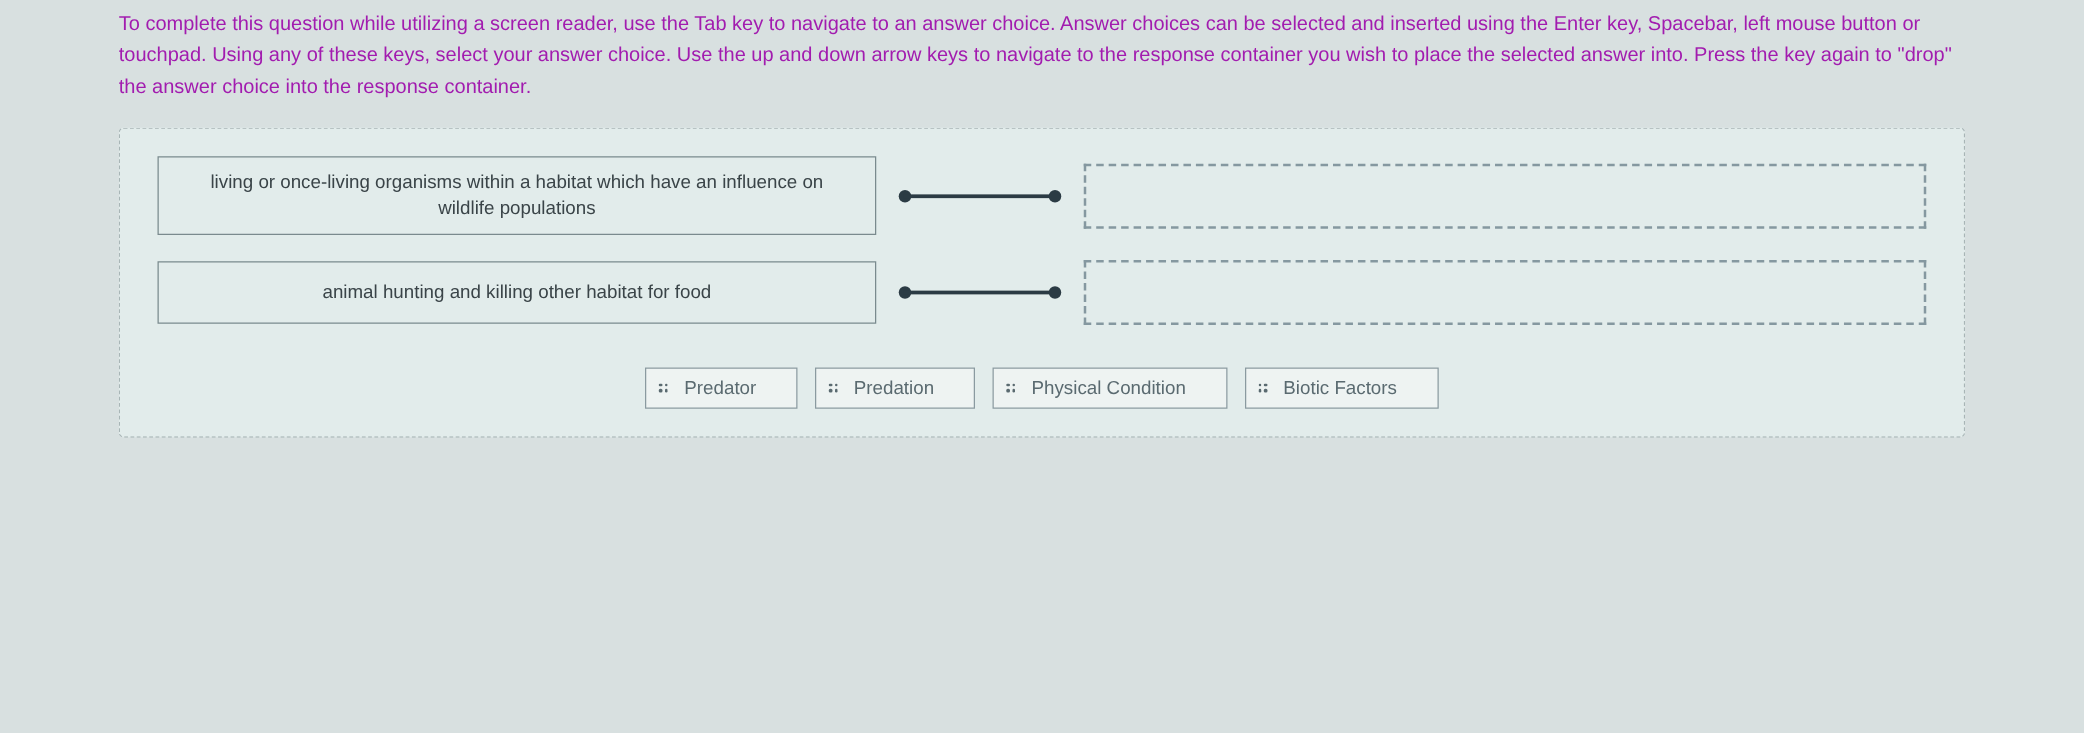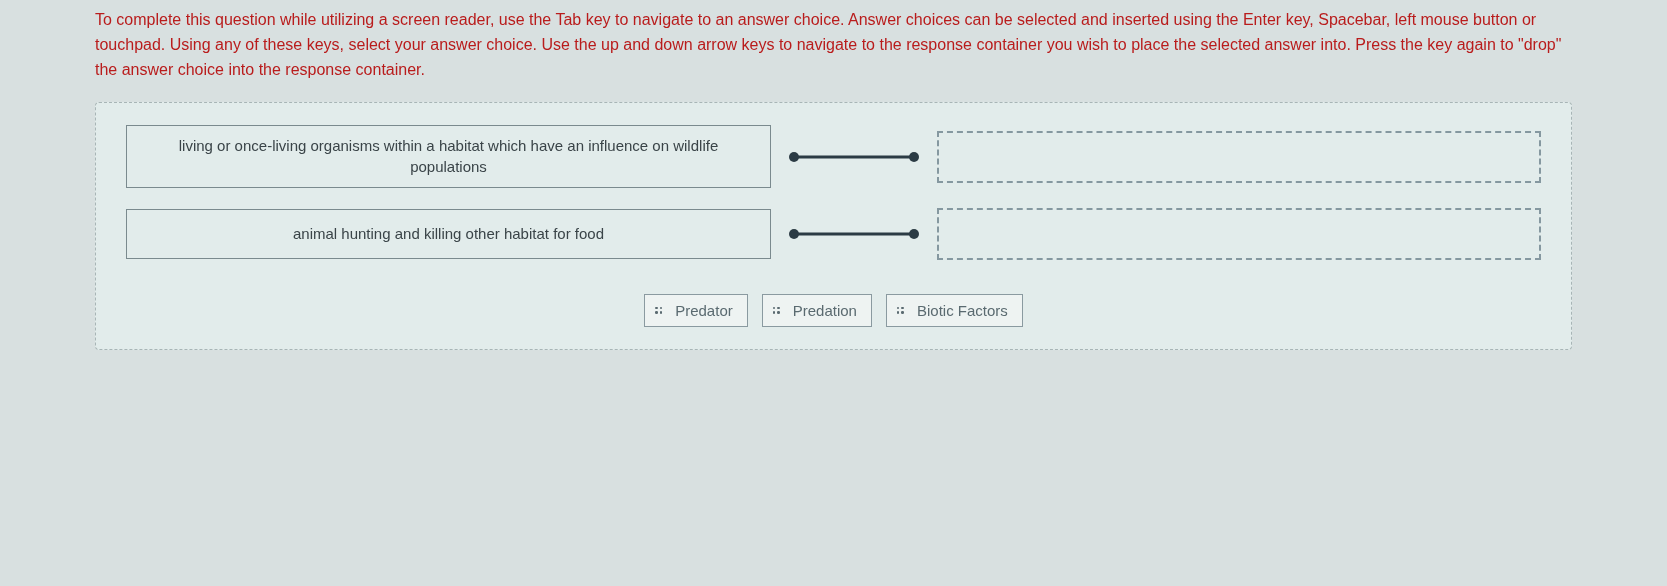--- a/index.html
+++ b/index.html
@@ -9,21 +9,21 @@
     }
     body {
       font-family: Arial, Helvetica, sans-serif;
       background: #d8e0e0;
       width: 1667px;
       height: 586px;
       padding: 0;
       overflow: hidden;
     }
     .instructions {
-      color: #b91c1c;
+      color: #a21caf;
       font-size: 16px;
       line-height: 1.55;
       padding: 8px 95px 10px 95px;
     }
     .question-panel {
       background: #e2eceb;
       border: 1px dashed #a8b5b6;
       border-radius: 4px;
       margin: 10px 95px 0 95px;
       padding: 22px 30px 22px 30px;
@@ -32,21 +32,21 @@
       display: flex;
       flex-direction: column;
       gap: 20px;
     }
     .match-row {
       display: flex;
       align-items: center;
       gap: 0;
     }
     .prompt-box {
-      width: 645px;
+      width: 575px;
       min-height: 50px;
       border: 1px solid #7a8a8e;
       background: #e2eceb;
       display: flex;
       align-items: center;
       justify-content: center;
       text-align: center;
       color: #3a4448;
       font-size: 15px;
       padding: 10px 20px;
@@ -97,21 +97,21 @@
     }
     .answer-bank {
       display: flex;
       justify-content: center;
       gap: 14px;
       margin-top: 34px;
     }
     .answer-chip {
       border: 1px solid #8a9aa0;
       background: #eef3f2;
-      padding: 7px 14px 7px 10px;
+      padding: 7px 32px 7px 10px;
       display: flex;
       align-items: center;
       gap: 10px;
       color: #5a6a70;
       font-size: 15px;
       cursor: grab;
     }
     .grip {
       display: inline-flex;
       flex-direction: column;
@@ -188,16 +188,29 @@
       <span class="grip">
         <span class="grip-row">
             <span class="grip-dot"></span>
             <span class="grip-dot"></span>
           </span>
         <span class="grip-row">
             <span class="grip-dot"></span>
             <span class="grip-dot"></span>
           </span>
       </span>
+      <span>Physical Condition</span>
+    </div>
+    <div class="answer-chip">
+      <span class="grip">
+        <span class="grip-row">
+            <span class="grip-dot"></span>
+            <span class="grip-dot"></span>
+          </span>
+        <span class="grip-row">
+            <span class="grip-dot"></span>
+            <span class="grip-dot"></span>
+          </span>
+      </span>
       <span>Biotic Factors</span>
     </div>
   </div>
 </div>
 
 </body></html>

